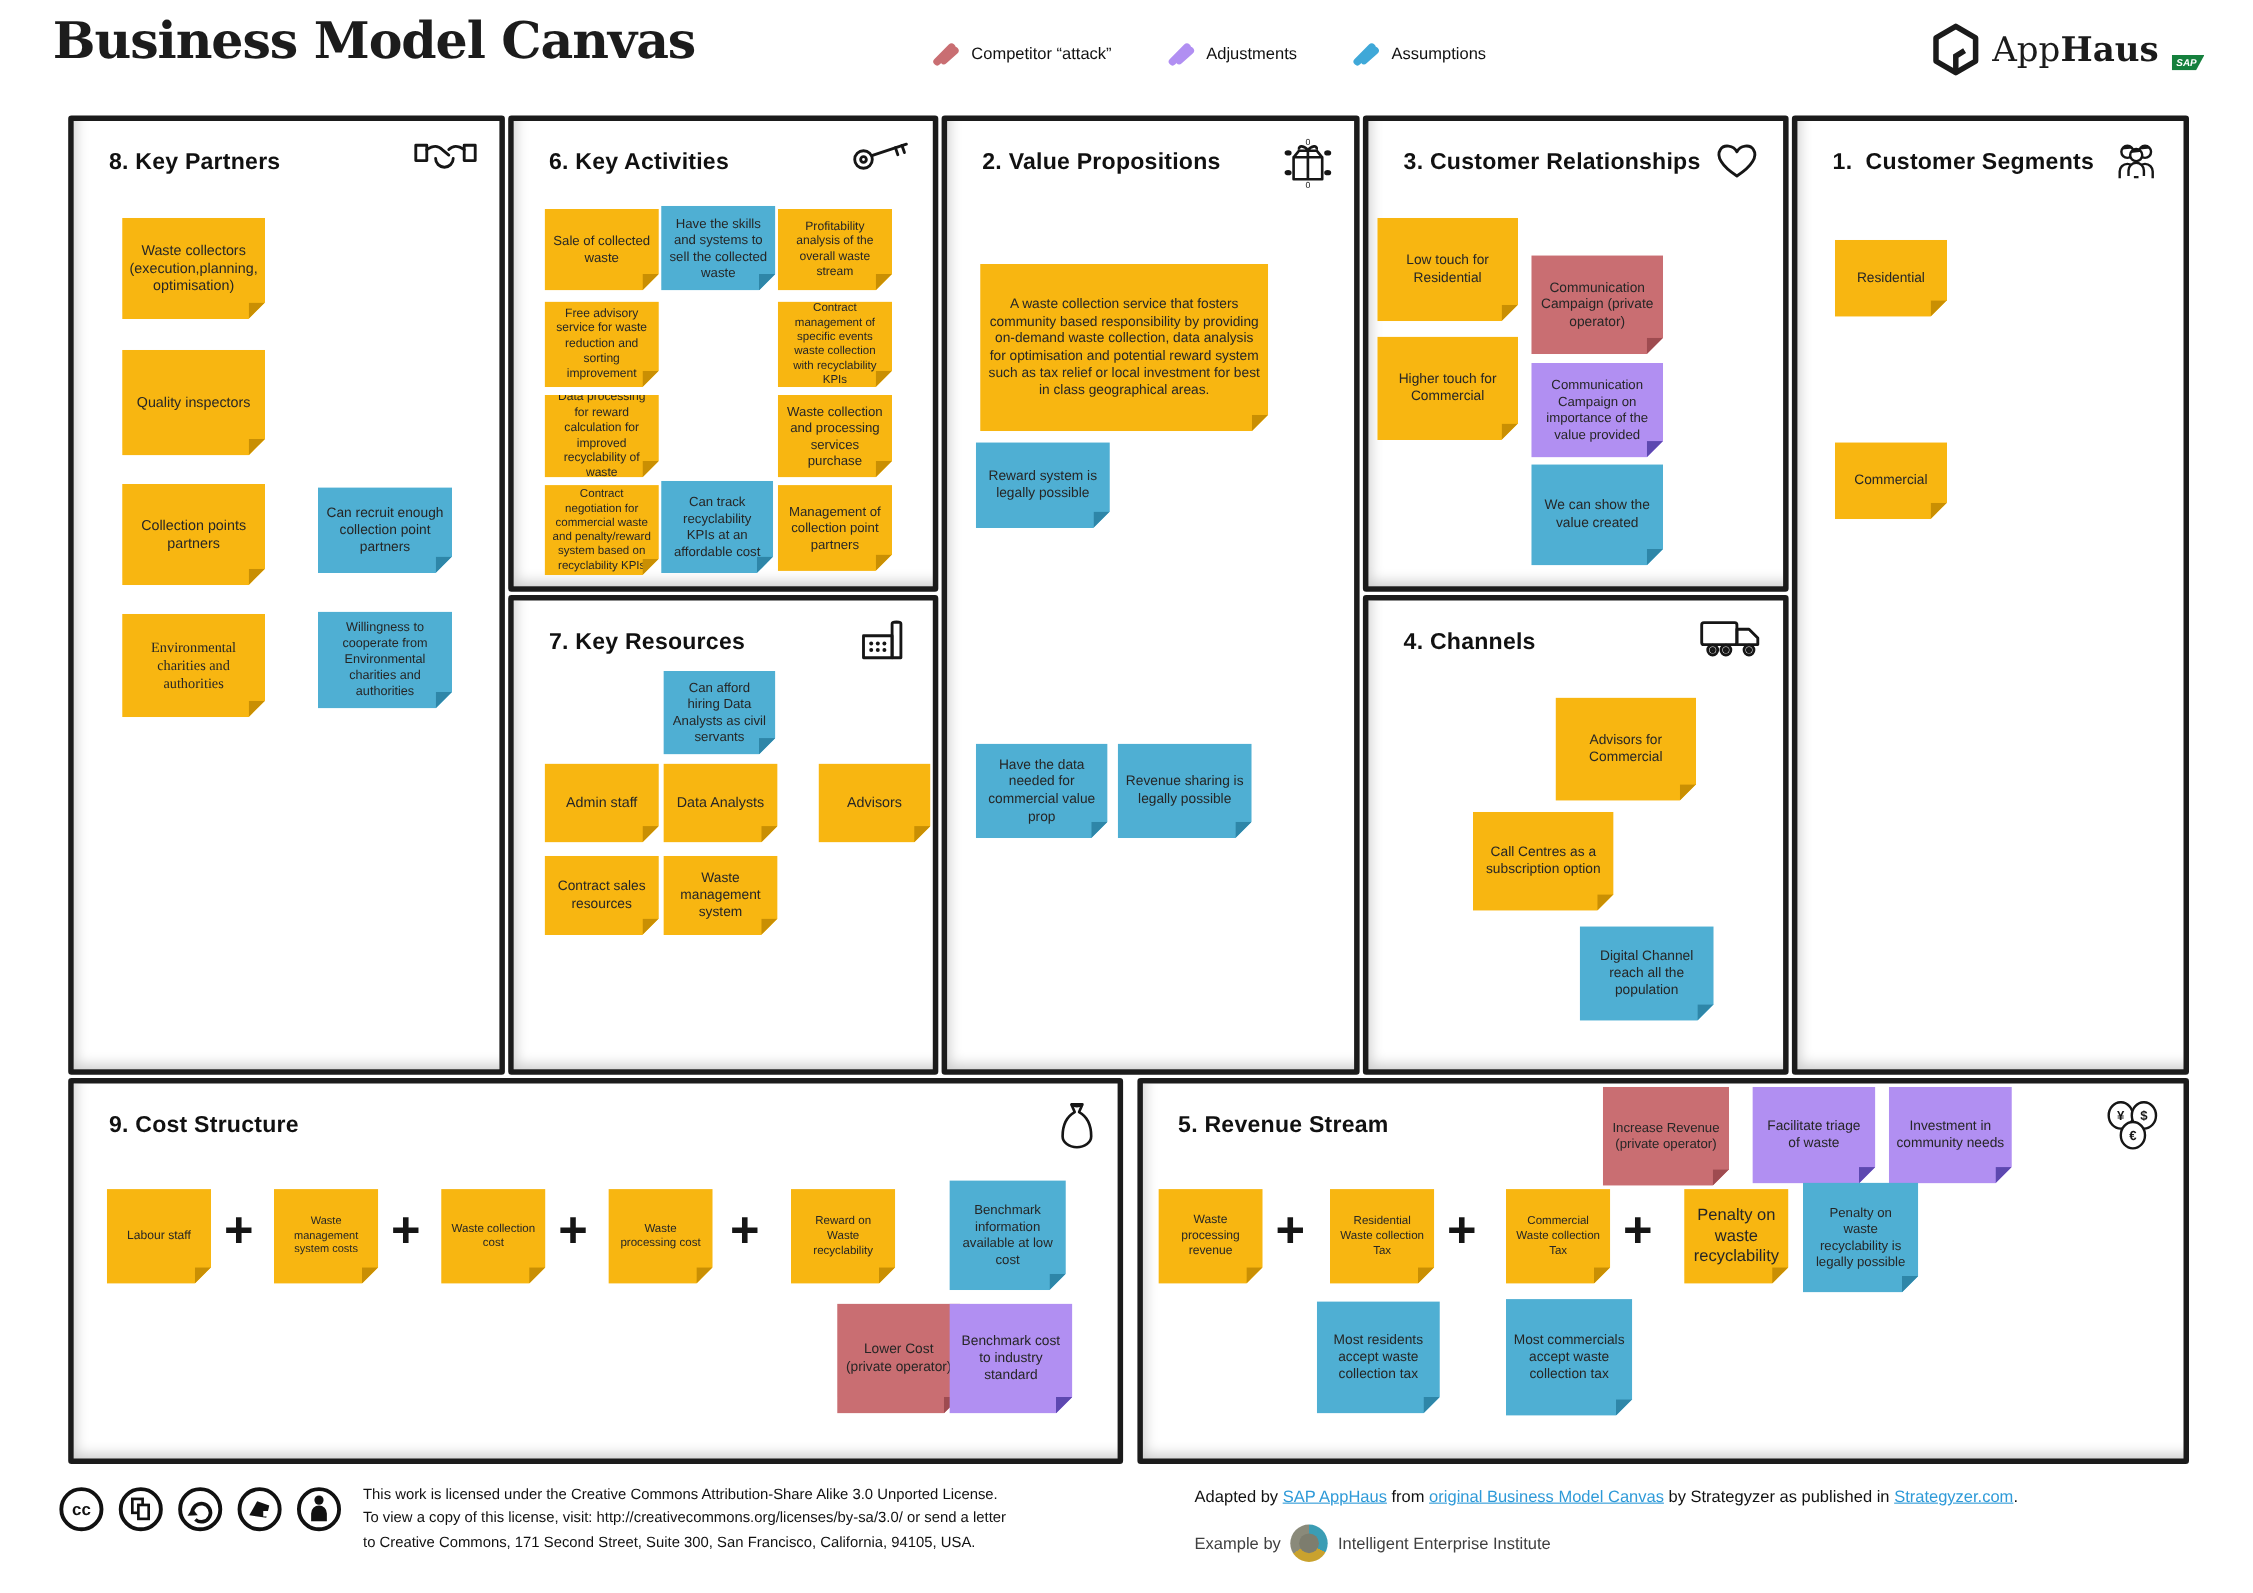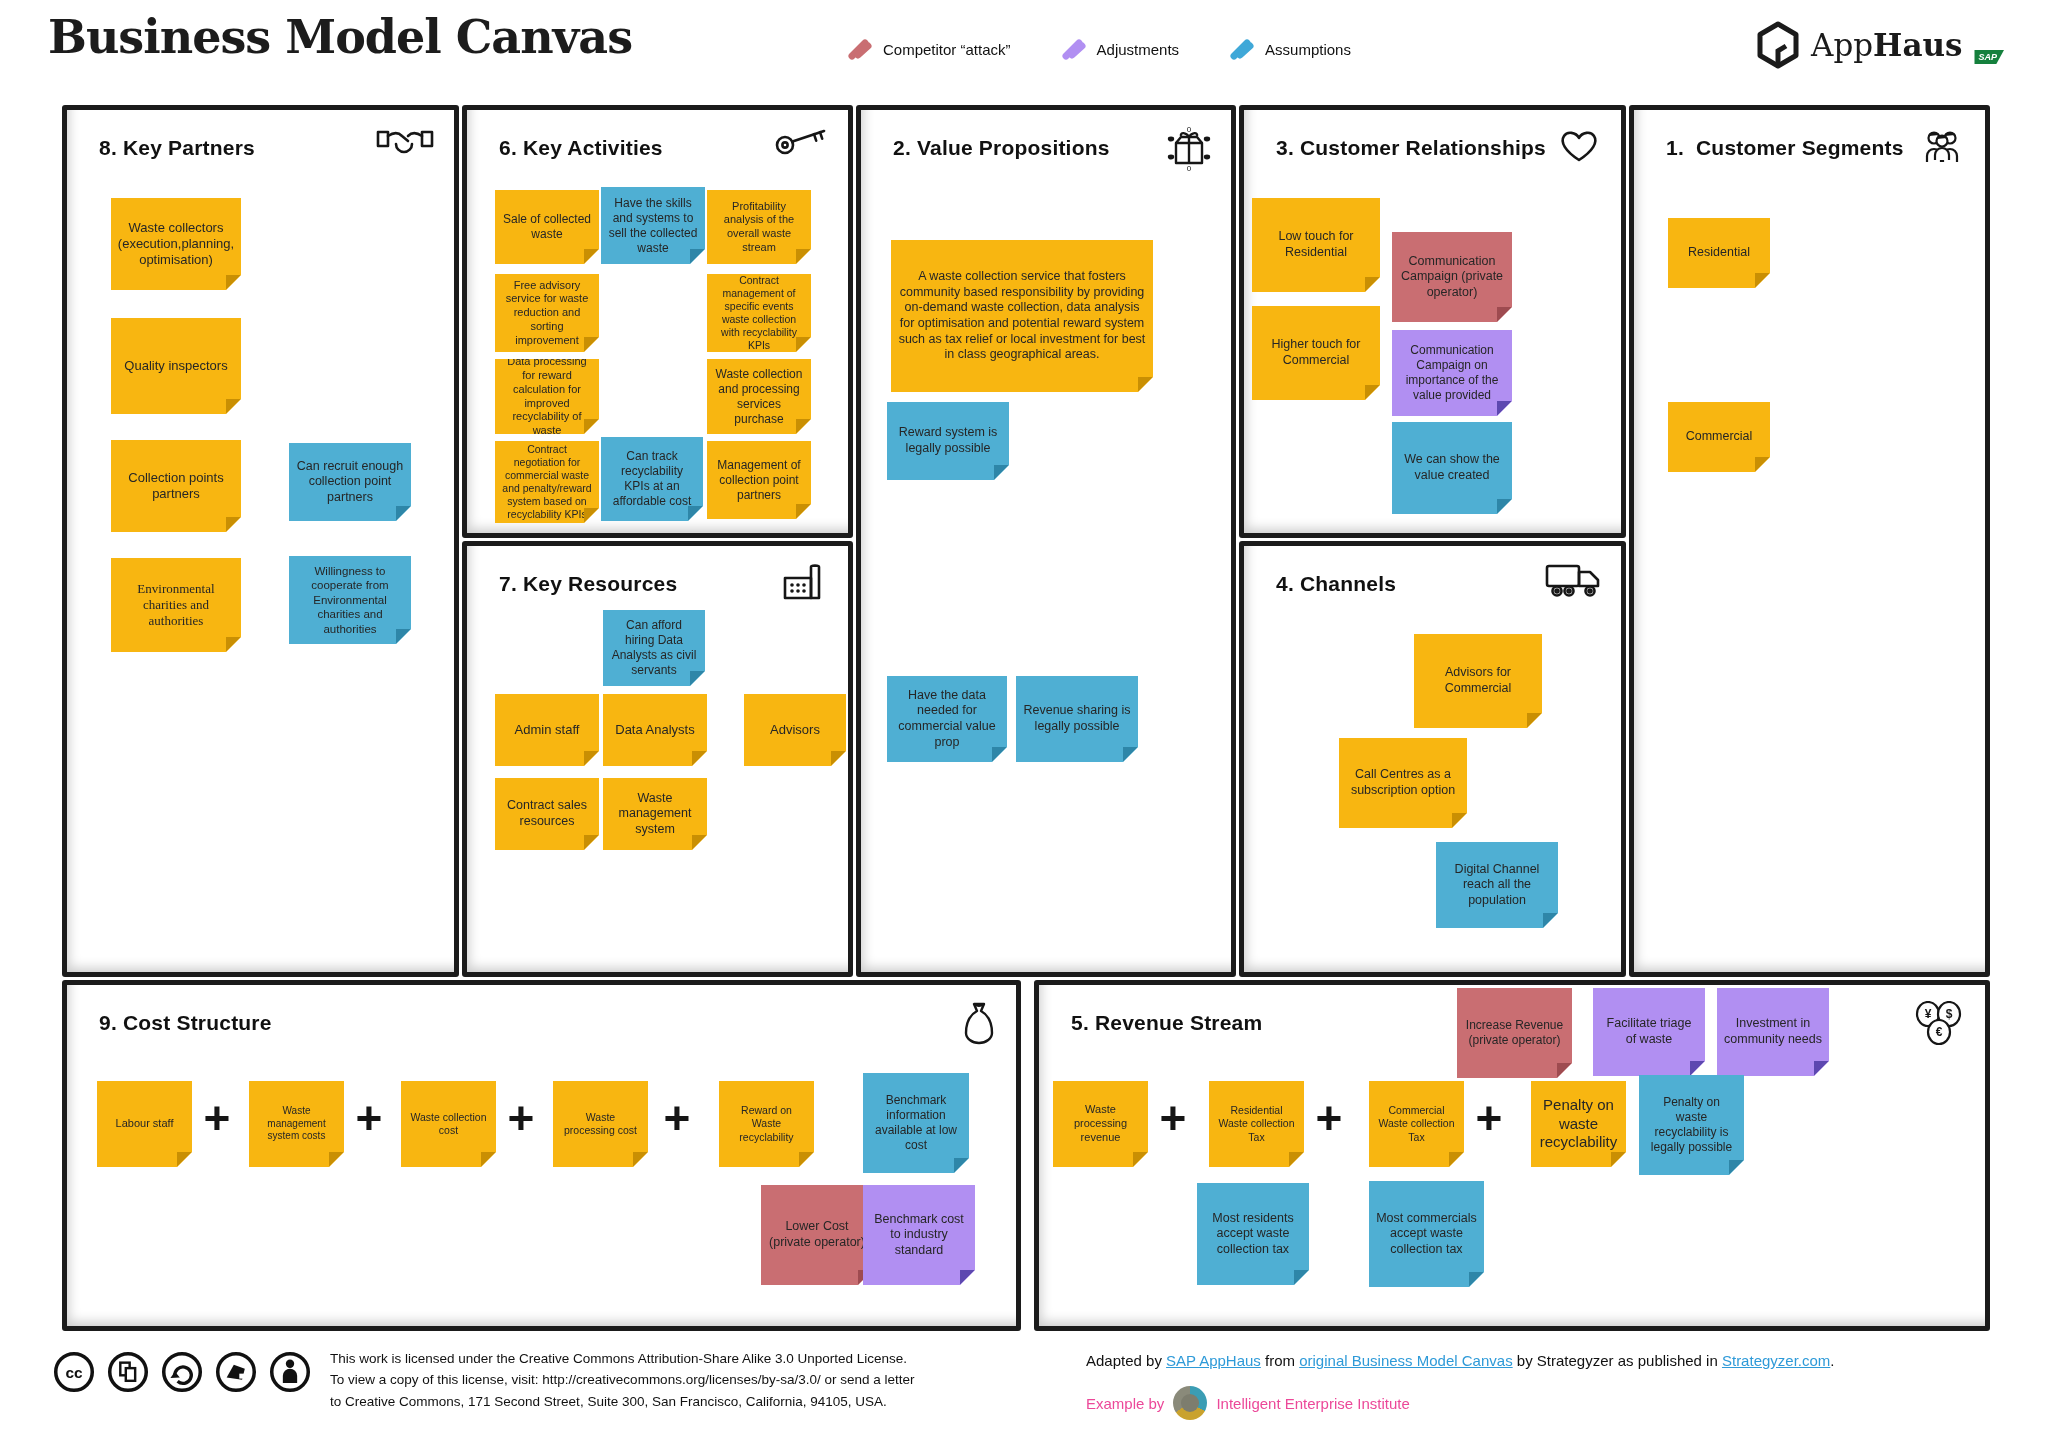--- a/index.html
+++ b/index.html
@@ -51,21 +51,21 @@
   .plus{
     position:absolute;width:44px;text-align:center;font-size:46px;font-weight:900;color:#151515;
     line-height:1;
   }
   
   .cc-icons{position:absolute;left:52px;top:1350px;display:flex;gap:10px;}
   .cc-icons span{display:inline-block;width:44px;height:44px;}
   .license{position:absolute;left:330px;top:1348px;font-size:13.5px;line-height:1.58;color:#111;}
   .attribution{position:absolute;left:1086px;top:1352px;font-size:15px;color:#111;}
   .attribution a{color:#2E9AD8;text-decoration:underline;cursor:pointer;}
-  .example{position:absolute;left:1086px;top:1386px;font-size:15px;color:#ec4899;display:flex;align-items:center;gap:9px;}
+  .example{position:absolute;left:1086px;top:1386px;font-size:15px;color:#404040;display:flex;align-items:center;gap:9px;}
   .iei-logo{
     width:34px;height:34px;border-radius:50%;display:inline-flex;align-items:center;justify-content:center;
     background:conic-gradient(#3b9db4 0 33%,#c9a22e 33% 66%,#8a8a7a 66% 100%);
   }
   .iei-logo > span{width:18px;height:18px;border-radius:50%;background:#7d7d6e;}
 </style>
 </head>
 <body>
 
 <h1 class="page-title">Business Model Canvas</h1>

